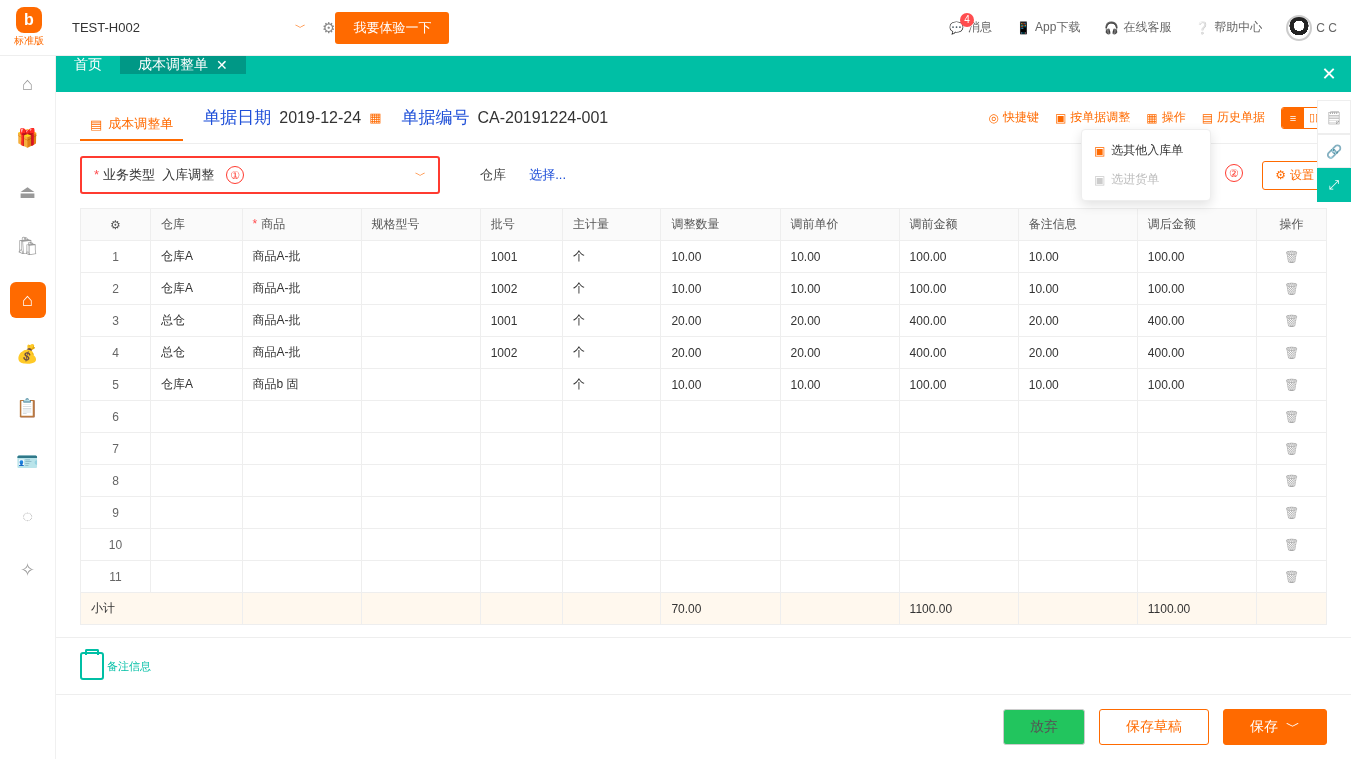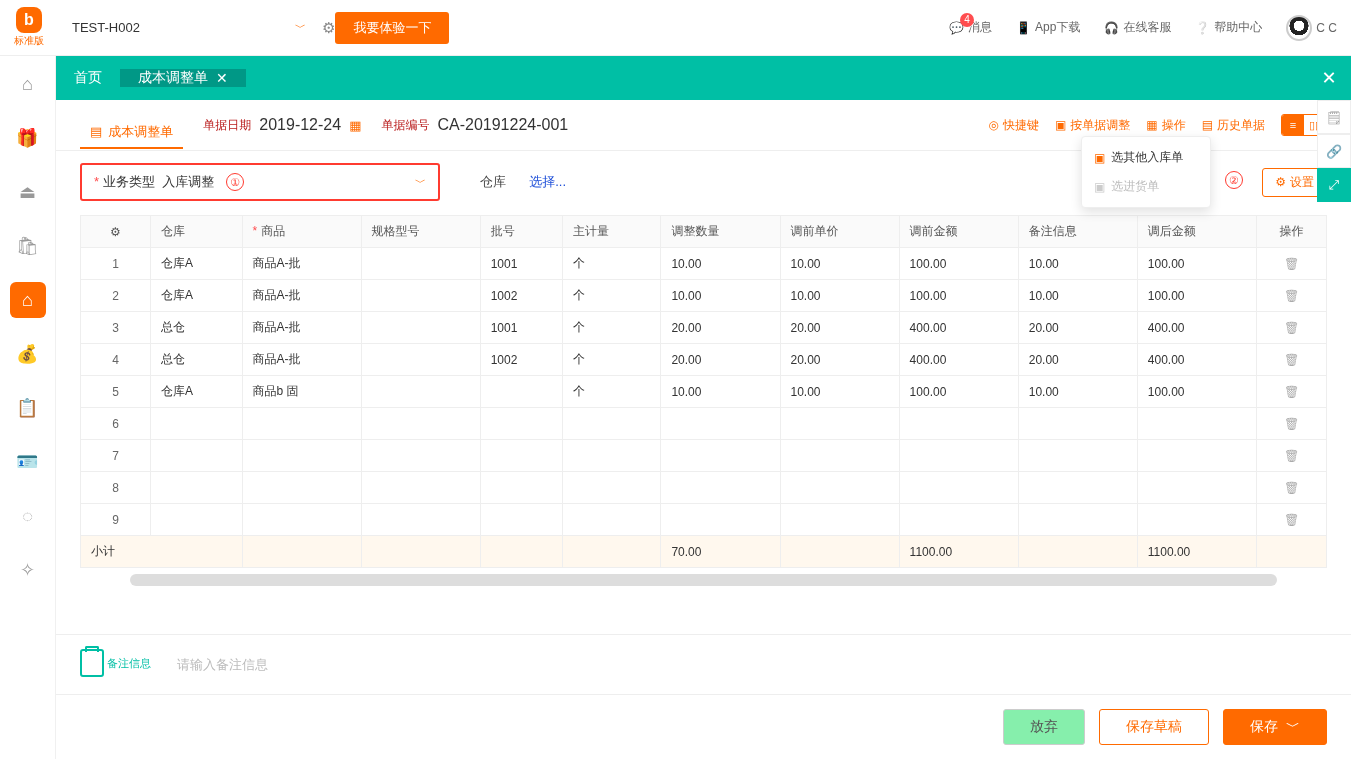--- a/index.html
+++ b/index.html
@@ -23,30 +23,30 @@
   .body { flex:1; display:flex; min-height:0; }
 
   
   .nav { width:56px; background:#fff; display:flex; flex-direction:column; align-items:center; padding-top:10px; gap:18px; font-size:18px; color:#999; border-right:1px solid #f0f0f0;}
   .nav-item { width:36px; height:36px; display:flex; align-items:center; justify-content:center; border-radius:6px; cursor:pointer;}
   .nav-item.active { background:#ff6a00; color:#fff; }
 
   .main { flex:1; display:flex; flex-direction:column; min-width:0;}
 
   
-  .tabs { height:44px; background:#00bfa5; display:flex; align-items:center; position:relative;}
+  .tabs { height:36px; background:#00bfa5; display:flex; align-items:flex-start; position:relative;}
   .tab { padding:0 18px; display:flex; align-items:center; color:#fff; cursor:pointer; font-size:14px; gap:8px;}
   .tab.dark { background:#009886; }
   .tab-close-global { position:absolute; right:0; top:0; bottom:0; width:44px; display:flex; align-items:center; justify-content:center; color:#fff; cursor:pointer; font-size:18px;}
 
   
   .subheader { padding:14px 24px; display:flex; align-items:center; border-bottom:1px solid #eee; gap:20px; font-size:13px; position:relative;}
   .sub-title { display:flex; align-items:center; gap:6px; color:#ff6a00; border-bottom:2px solid #ff6a00; padding:6px 10px; margin-bottom:-15px;}
   .sub-kv { display:flex; align-items:center; gap:8px; color:#333;}
-  .sub-kv .k { color:#b91c1c; font-size:12px;}
+  .sub-kv .k { color:#1d4ed8; font-size:17px;}
   .sub-kv .v { font-size:16px;}
   .cal-icon{color:#ff6a00;}
   .toolbar-right { margin-left:auto; display:flex; gap:16px; font-size:12px;}
   .tool-link { display:flex; align-items:center; gap:4px; color:#ff6a00; cursor:pointer;}
   .view-switch{display:flex;border:1px solid #ff6a00;border-radius:3px;overflow:hidden;}
   .vs{width:22px;height:20px;display:flex;align-items:center;justify-content:center;color:#ff6a00;font-size:11px;}
   .vs.active{background:#ff6a00;color:#fff;}
 
   
   .filters { padding:12px 24px 14px; display:flex; align-items:center; gap:40px; position:relative;}
@@ -79,21 +79,21 @@
   .remark{display:flex;padding:14px 24px;gap:18px;align-items:flex-start;border-top:1px solid #eee;}
   .remark-label{display:flex;flex-direction:row;align-items:center;color:#00bfa5;font-size:11px;gap:3px;}
   .remark-icon{width:24px;height:28px;border:2px solid #00bfa5;border-radius:3px;position:relative;}
   .remark-icon::before{content:"";position:absolute;top:-5px;left:3px;right:3px;height:4px;border:2px solid #00bfa5;border-bottom:none;border-radius:2px 2px 0 0;}
   .remark-input{flex:1;border:none;outline:none;padding:8px;color:#333;font-size:13px;}
   .remark-input::placeholder{color:#bbb;}
 
   
   .footer{ display:flex; justify-content:flex-end; gap:14px; padding:14px 24px; border-top:1px solid #eee;}
   .btn{ padding:8px 26px; border-radius:3px; cursor:pointer; font-size:14px;}
-  .btn-ghost{ background:#86efac; border:1px solid #ccc; color:#555;font-family:Liberation Serif, serif;}
+  .btn-ghost{ background:#22c55e; border:1px solid #ccc; color:#555;font-family:Liberation Serif, serif;}
   .btn-outline{ background:#fff; border:1px solid #ff6a00; color:#ff6a00;}
   .btn-primary{ background:#ff6a00; border:1px solid #ff6a00; color:#fff; display:flex; align-items:center; gap:8px;}
 
   
   .rail{ position:absolute; right:0; top:100px; display:flex; flex-direction:column; gap:0;}
   .rail-item{ width:34px; height:34px; border:1px solid #eee; display:flex; align-items:center; justify-content:center; color:#999; background:#fff; cursor:pointer;}
   .rail-item.active{ background:#00bfa5; color:#fff; border-color:#00bfa5;}
 </style>
 </head>
 <body>
@@ -350,20 +350,48 @@
                 <td></td>
                 <td></td>
                 <td></td>
                 <td></td>
                 <td></td>
                 <td></td>
                 <td></td>
                 <td></td>
                 <td class="op"><span class="trash">🗑</span></td>
               </tr>
+              <tr>
+                <td class="idx">10</td>
+                <td></td>
+                <td></td>
+                <td></td>
+                <td></td>
+                <td></td>
+                <td></td>
+                <td></td>
+                <td></td>
+                <td></td>
+                <td></td>
+                <td class="op"><span class="trash">🗑</span></td>
+              </tr>
+              <tr>
+                <td class="idx">11</td>
+                <td></td>
+                <td></td>
+                <td></td>
+                <td></td>
+                <td></td>
+                <td></td>
+                <td></td>
+                <td></td>
+                <td></td>
+                <td></td>
+                <td class="op"><span class="trash">🗑</span></td>
+              </tr>
             </tbody>
           <tfoot>
             <tr class="subtotal">
               <td colspan="2">小计</td>
               <td></td>
                 <td></td>
                 <td></td>
                 <td></td>
               <td>70.00</td>
               <td></td>
@@ -375,21 +403,20 @@
           </tfoot>
         </table>
         <div class="hscroll"></div>
       </div>
 
       <div class="remark">
         <div class="remark-label">
           <div class="remark-icon"></div>
           <span>备注信息</span>
         </div>
-        <input class="remark-input" placeholder="请输入备注信息" style="">
       </div>
 
       <div class="footer">
         <button class="btn btn-ghost">放弃</button>
         <button class="btn btn-outline">保存草稿</button>
         <button class="btn btn-primary">
             <span>保存</span>
             <span>﹀</span>
           </button>
       </div>

